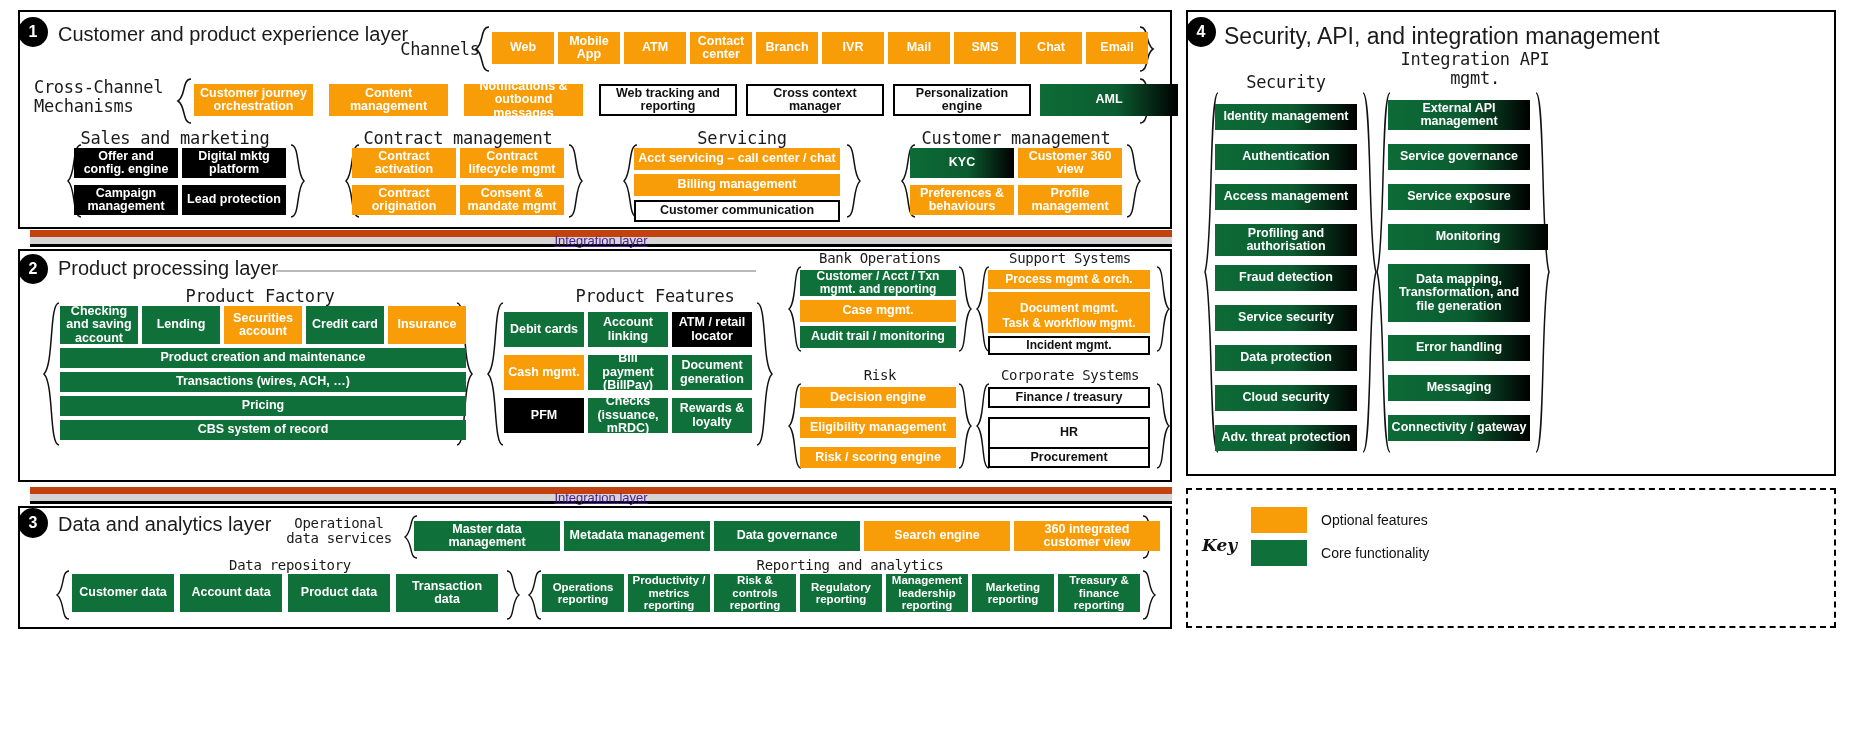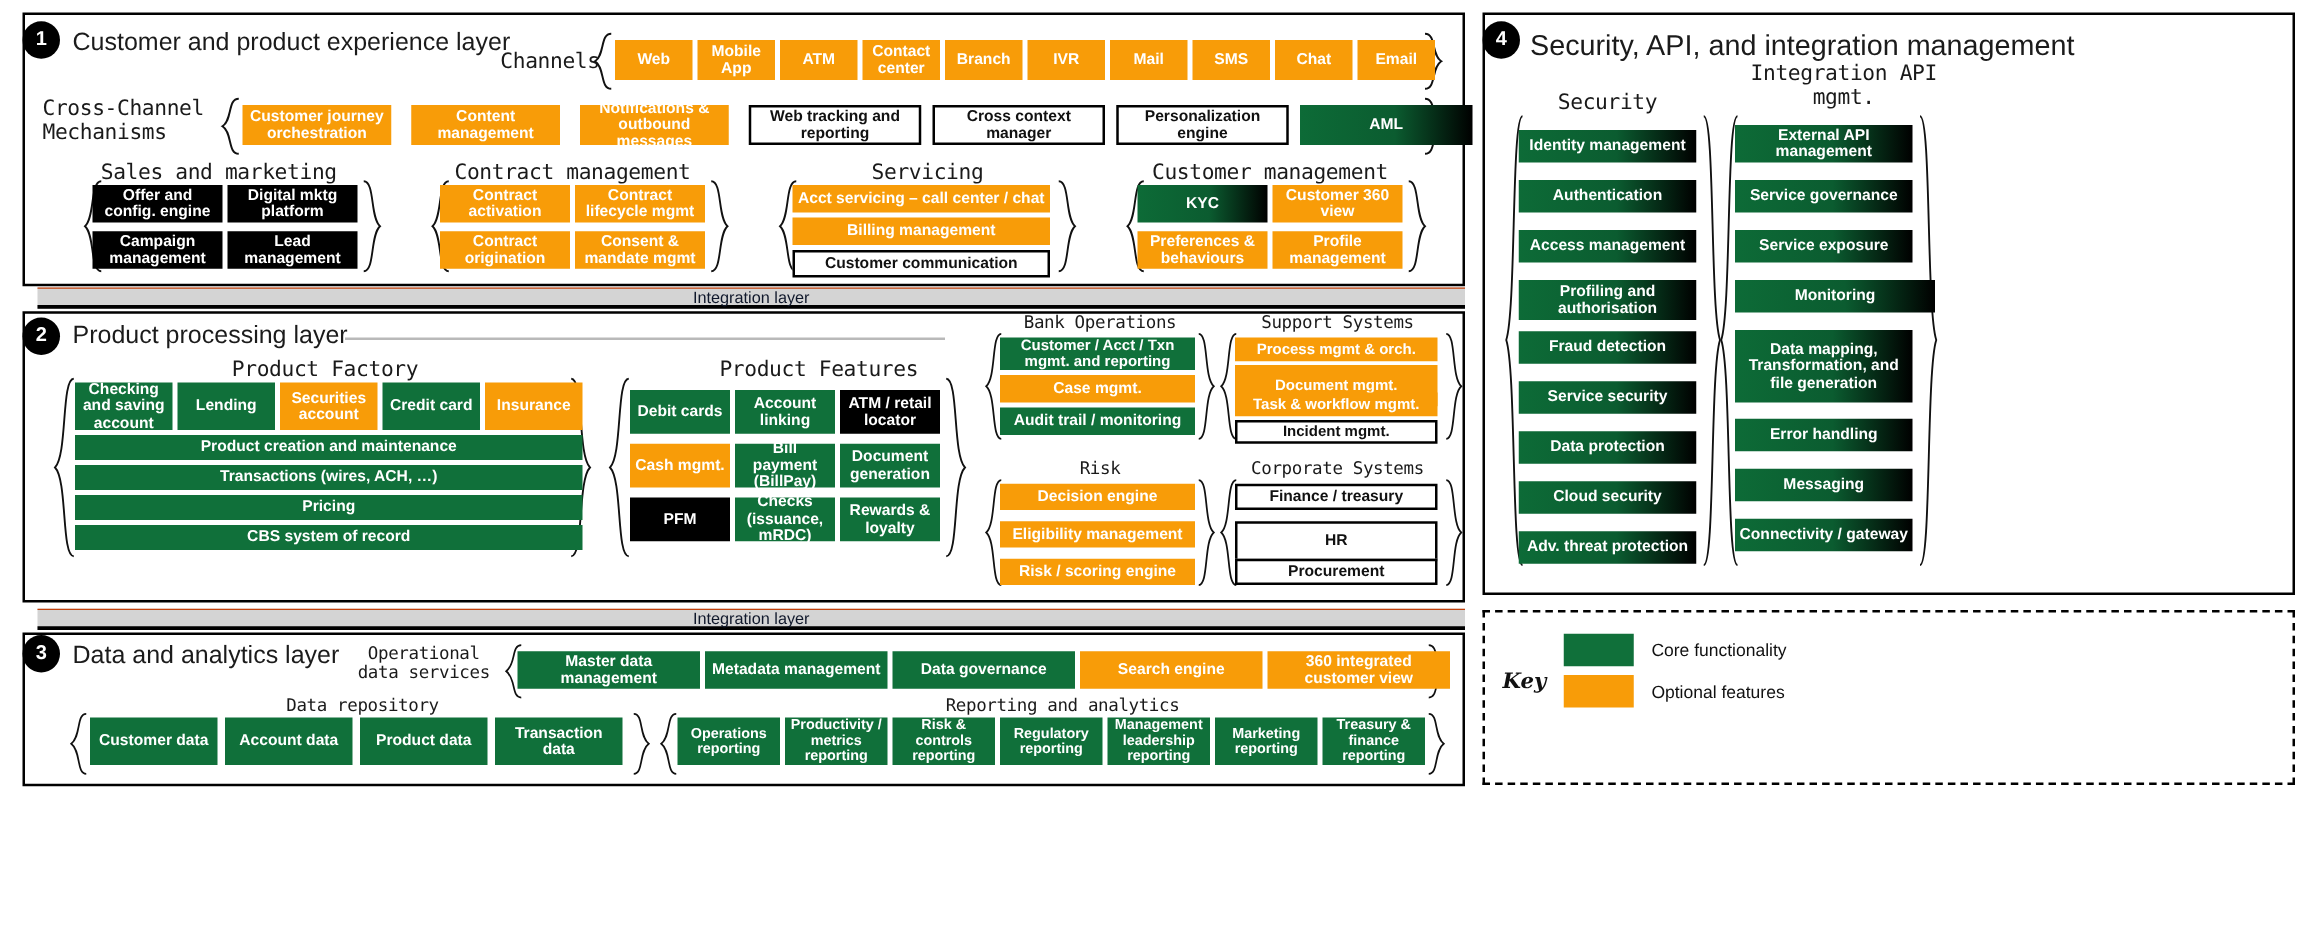--- a/index.html
+++ b/index.html
@@ -18,22 +18,22 @@
   .cap{font-family:"DejaVu Sans Mono","Liberation Mono",monospace;font-size:15.5px;color:#1a1a1a;
        text-align:center;line-height:1.1;letter-spacing:-0.3px;}
 
   
   .panel{position:absolute;box-sizing:border-box;border:2.6px solid #000;background:#fff;}
   .layerTitle{position:absolute;font-size:20px;color:#1b1b1b;font-family:"Liberation Sans",sans-serif;white-space:nowrap;}
   .badge{position:absolute;width:30px;height:30px;border-radius:50%;background:#000;color:#fff;
          display:flex;align-items:center;justify-content:center;font-size:16px;font-weight:700;z-index:6;}
 
   
-  .intband{position:absolute;box-sizing:border-box;background:#d4d4d4;border-top:1px solid #c2410c;border-bottom:3px solid #000;
-           display:flex;align-items:center;justify-content:center;font-size:13px;color:#0f172a;}
+  .intband{position:absolute;box-sizing:border-box;background:#d4d4d4;border-top:7px solid #c2410c;border-bottom:3px solid #000;
+           display:flex;align-items:center;justify-content:center;font-size:13px;color:#4c1d95;text-decoration:underline;}
 
   
   .brace{position:absolute;pointer-events:none;}
   .brace svg{display:block;overflow:visible;}
 
   
   .rule{position:absolute;height:1.6px;background:#b9b9b9;}
 
   
   #key-panel{position:absolute;box-sizing:border-box;border:2.4px dashed #000;background:#fff;}
@@ -105,21 +105,21 @@
 </div>
 <div class="brace" style="left:290px;top:144px;">
   <svg width="16" height="74" viewBox="0 0 16 74">
       <path d="M1 1 C10 1 6 30 14 37 C6 44 10 73 1 73" fill="none" stroke="#111" stroke-width="1.5"></path>
     </svg>
 </div>
 <div style="position:absolute;left:74px;top:148px;">
   <div class="bx black" style="position:absolute;left:0px;  top:0px; width:104px;height:30px;">Offer and config. engine</div>
   <div class="bx black" style="position:absolute;left:108px;top:0px; width:104px;height:30px;">Digital mktg platform</div>
   <div class="bx black" style="position:absolute;left:0px;  top:37px;width:104px;height:30px;">Campaign management</div>
-  <div class="bx black" style="position:absolute;left:108px;top:37px;width:104px;height:30px;">Lead management</div>
+  <div class="bx black" style="position:absolute;left:108px;top:37px;width:104px;height:30px;">Lead protection</div>
 </div>
 
 <div class="cap" style="position:absolute;left:338px;top:129px;width:240px;font-size:17px;">Contract management</div>
 <div class="brace" style="left:344px;top:144px;">
   <svg width="16" height="74" viewBox="0 0 16 74">
       <path d="M15 1 C6 1 10 30 2 37 C10 44 6 73 15 73" fill="none" stroke="#111" stroke-width="1.5"></path>
     </svg>
 </div>
 <div class="brace" style="left:568px;top:144px;">
   <svg width="16" height="74" viewBox="0 0 16 74">
@@ -401,22 +401,22 @@
   <div class="bx green-grad" style="position:absolute;left:0;top:235px;width:142px;height:26px;">Error handling</div>
   <div class="bx green-grad" style="position:absolute;left:0;top:275px;width:142px;height:26px;">Messaging</div>
   <div class="bx green-grad" style="position:absolute;left:0;top:315px;width:142px;height:26px;">Connectivity / gateway</div>
 </div>
 
 <div id="key-panel" style="left:1186px;top:488px;width:650px;height:140px;">
   <div style="display:flex;align-items:flex-start;height:100%;">
     <div id="key-title" style="margin-top:45px;">Key</div>
     <div style="flex:1;padding-top:10px;">
       <div class="key-row">
+        <div class="key-swatch" style="background:#f89c08;"></div>
+        <div class="key-label">Optional features</div>
+      </div>
+      <div class="key-row">
         <div class="key-swatch" style="background:#10703a;"></div>
         <div class="key-label">Core functionality</div>
       </div>
-      <div class="key-row">
-        <div class="key-swatch" style="background:#f89c08;"></div>
-        <div class="key-label">Optional features</div>
-      </div>
     </div>
   </div>
 </div>
 
 </body></html>

